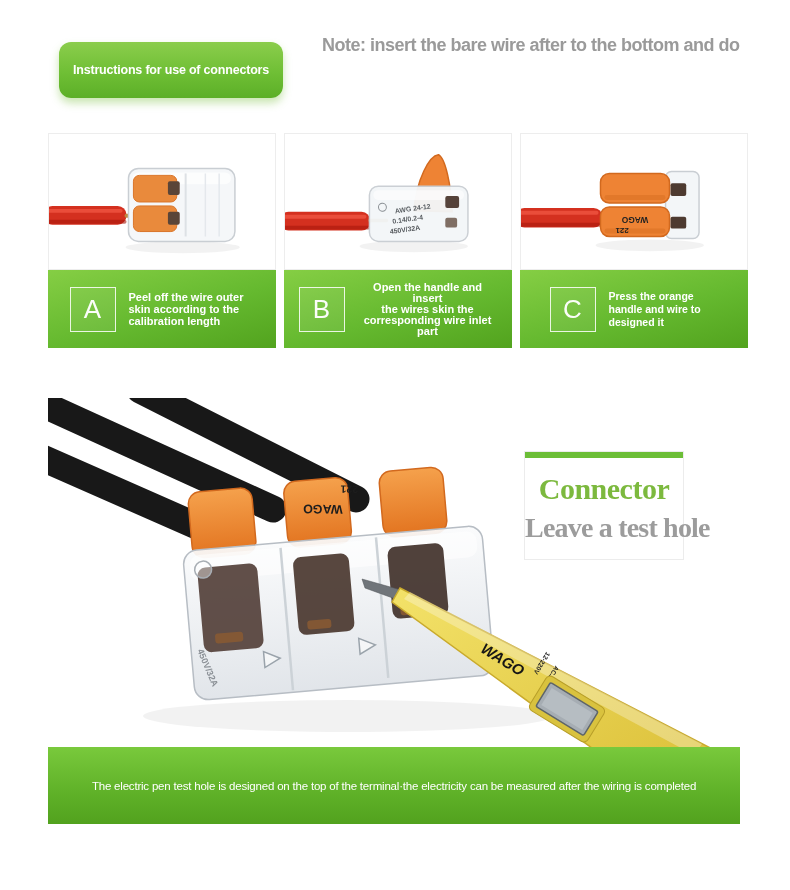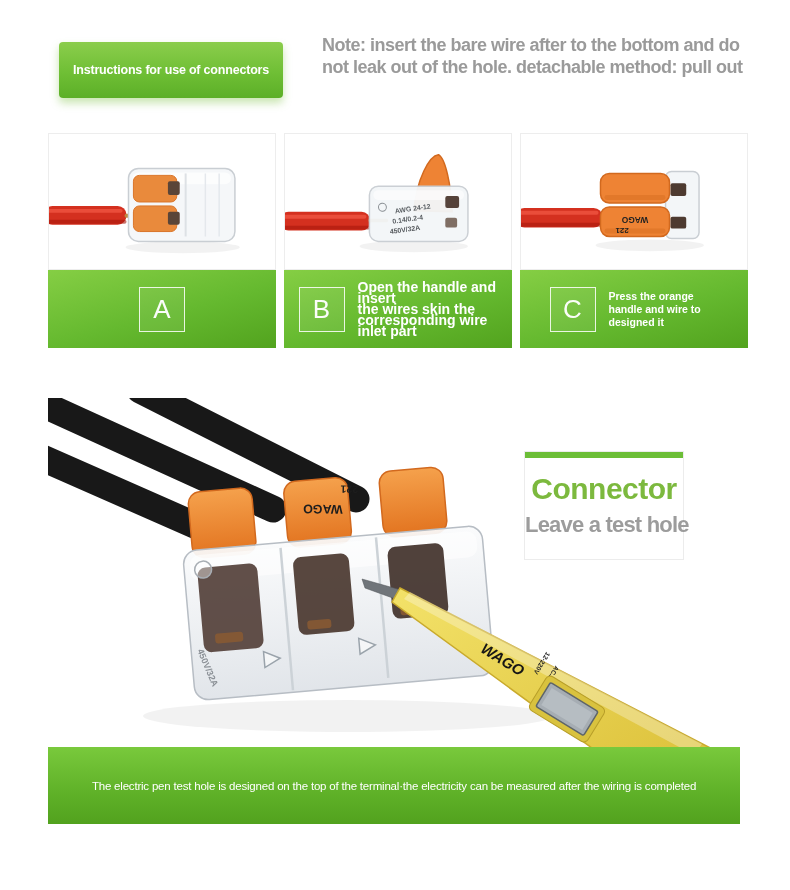--- a/index.html
+++ b/index.html
@@ -1,68 +1,67 @@
 <!DOCTYPE html>
 <html><head>
 <meta charset="utf-8">
 <style>
   html,body{margin:0;padding:0;background:#fff;}
   .page{position:relative;width:790px;height:890px;background:#fff;overflow:hidden;
         font-family:"Liberation Sans",sans-serif;}
   
-  .hdr-button{position:absolute;left:59px;top:42px;width:224px;height:56px;border-radius:4px;
+  .hdr-button{position:absolute;left:59px;top:42px;width:224px;height:56px;border-radius:12px;
     background:linear-gradient(180deg,#8BCD4C 0%,#6FBF35 55%,#5CAF27 100%);
     box-shadow:0 5px 9px rgba(120,190,60,.40);
     display:flex;align-items:center;justify-content:center;
     color:#fff;font-size:12.5px;font-weight:700;letter-spacing:-.2px;}
   .hdr-note{position:absolute;left:322px;top:34px;color:#9A9A9A;
     font-size:18px;font-weight:700;letter-spacing:-.5px;line-height:22px;}
   
   .panel{position:absolute;top:133px;width:228px;height:215px;}
   .panel-photo{position:absolute;left:0;top:0;width:228px;height:137px;background:#fff;
     border:1px solid #ededed;box-sizing:border-box;}
   .panel-photo svg{display:block;width:100%;height:100%;}
   .panel-label{position:absolute;left:0;top:137px;width:228px;height:78px;
     background:linear-gradient(165deg,#85CE44 0%,#65B92F 55%,#52A31E 100%);
     display:flex;align-items:center;justify-content:center;gap:13px;color:#fff;}
   .letter-box{width:44px;height:43px;border:1px solid rgba(255,255,255,.85);
     background:rgba(255,255,255,.07);flex:0 0 auto;
     display:flex;align-items:center;justify-content:center;
     font-size:26px;font-weight:400;color:rgba(255,255,255,.97);}
   .step-text{font-weight:700;}
   .t-a{font-size:11px;line-height:12px;text-align:left;width:126px;}
-  .t-b{font-size:14px;line-height:11px;text-align:left;width:140px;}
+  .t-b{font-size:11px;line-height:11px;text-align:center;width:140px;}
   .t-c{font-size:10.5px;line-height:13px;width:110px;}
   
   .main{position:absolute;left:48px;top:398px;width:692px;height:426px;}
   .main-photo{position:absolute;left:0;top:0;width:692px;height:349px;background:#fff;}
   .hero-box{position:absolute;left:476px;top:53px;width:160px;height:109px;
-    background:#fff;border:1px solid #ececec;box-sizing:border-box;text-align:center;}
+    background:#fff;border:1px solid #ececec;box-sizing:border-box;text-align:center;font-family:Liberation Serif, serif;}
   .hero-bar{height:6px;width:100%;background:#6CBE37;}
   .hero-title{margin-top:14px;color:#7CB93E;font-size:30px;font-weight:700;
     letter-spacing:-.5px;white-space:nowrap;}
-  .hero-sub{margin-top:6px;color:#9C9C9C;font-size:22px;font-weight:700;
+  .hero-sub{margin-top:6px;color:#9C9C9C;font-size:28px;font-weight:700;
     letter-spacing:-.8px;white-space:nowrap;}
   .footer-bar{position:absolute;left:0;top:349px;width:692px;height:77px;
     background:linear-gradient(180deg,#79C93C 0%,#5FB128 60%,#52A21E 100%);
     display:flex;align-items:center;justify-content:center;
     color:#fff;font-size:11.5px;font-weight:400;letter-spacing:-.2px;white-space:nowrap;}
   svg text{font-family:"Liberation Sans",sans-serif;}
 </style>
 </head>
 <body>
 
 <div class="page">
 
   <div class="hdr-button">
     <span>Instructions for use of connectors</span>
   </div>
   <div class="hdr-note">
     <div>Note: insert the bare wire after to the bottom and do</div>
-    <div>not leak out of the hole. detachable method: pull out</div>
   </div>
 
   <div class="panel" style="left:48px">
     <div class="panel-photo">
       <svg viewBox="0 0 228 137">
         <ellipse cx="135" cy="115" rx="58" ry="6" fill="#000" opacity="0.05"></ellipse>
         <rect x="-6" y="73" width="84" height="19" rx="9" fill="#D4301F"></rect>
         <rect x="-6" y="76" width="80" height="4" rx="2" fill="#FF6A55" opacity="0.5"></rect>
         <rect x="-6" y="87" width="84" height="4" rx="2" fill="#A8170C" opacity="0.6"></rect>
         <rect x="76" y="81" width="52" height="4" rx="2" fill="#BE8A44"></rect>
@@ -72,20 +71,25 @@
         <rect x="85" y="73" width="44" height="26" rx="6" fill="#E98A3C" stroke="#D97428"></rect>
         <rect x="120" y="48" width="12" height="14" rx="2" fill="#5A4538"></rect>
         <rect x="120" y="79" width="12" height="13" rx="2" fill="#5A4538"></rect>
         <path d="M138 40 V104" stroke="#DDE1E5" stroke-width="2"></path>
         <path d="M158 40 V104 M172 40 V104" stroke="#E4E8EC" stroke-width="1.5"></path>
       </svg>
     </div>
     <div class="panel-label">
       <div class="letter-box">
         <span>A</span>
+      </div>
+      <div class="step-text t-a">
+        <div>Peel off the wire outer</div>
+        <div>skin according to the</div>
+        <div>calibration length</div>
       </div>
     </div>
   </div>
 
   <div class="panel" style="left:284px">
     <div class="panel-photo">
       <svg viewBox="0 0 228 137">
         <ellipse cx="130" cy="114" rx="55" ry="6" fill="#000" opacity="0.05"></ellipse>
         <path d="M130 78 C133 45 146 22 155 21 C162 24 168 52 169 79 Z" fill="#EE8334" stroke="#D2691E" stroke-width="1.5"></path>
         <rect x="-6" y="79" width="92" height="19" rx="9" fill="#D4301F"></rect>

